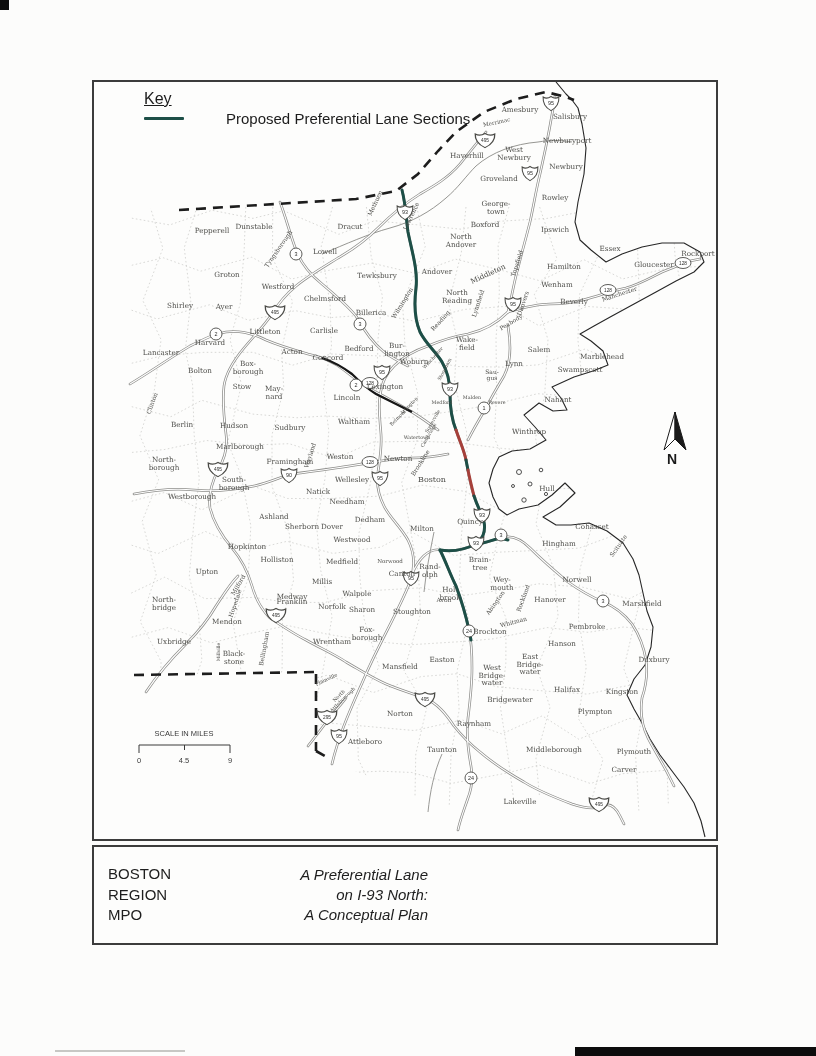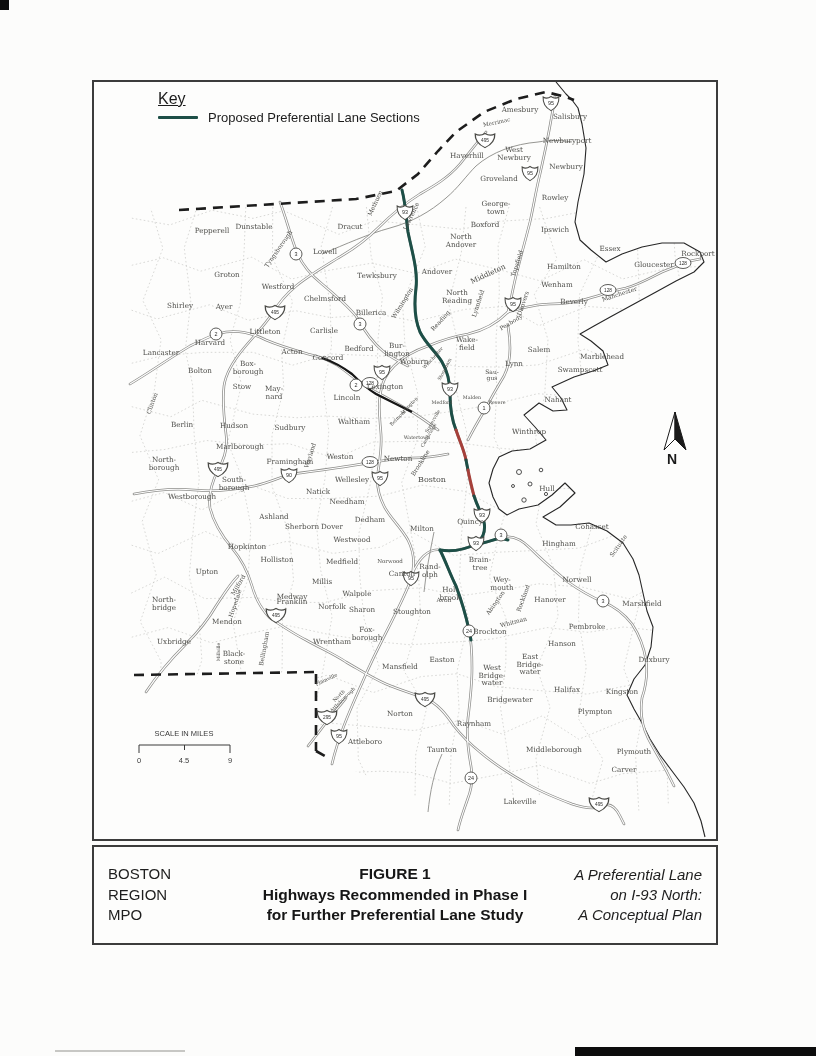--- a/index.html
+++ b/index.html
@@ -10,28 +10,28 @@
   }
   .scan-corner{position:absolute;left:0;top:0;width:9px;height:10px;background:#0d0d0d;}
   .scan-bottom-bar{position:absolute;left:575px;top:1047px;width:241px;height:9px;background:#0c0c0c;}
   .scan-bottom-smudge{position:absolute;left:55px;top:1050px;width:130px;height:2px;background:#c7c7c4;}
   .map-frame{
     position:absolute;left:92px;top:80px;width:622px;height:757px;
     border:2px solid #3c3c3c;background:#fdfdfc;box-sizing:content-box;
   }
   .map-frame svg{position:absolute;left:0;top:0;}
   .legend{
-    position:absolute;left:64px;top:8px;width:300px;z-index:5;
+    position:absolute;left:50px;top:8px;width:300px;z-index:5;
   }
   .legend-title{
     font-size:16px;color:#1c1c1c;text-decoration:underline;margin:0 0 2px 0;
   }
   .legend-row{display:flex;align-items:center;margin:2px 0;}
   .legend-swatch{width:40px;height:3px;margin-right:10px;flex:none;border-radius:1px;}
-  .legend-label{font-size:13px;color:#1c1c1c;white-space:nowrap;}
+  .legend-label{font-size:15px;color:#1c1c1c;white-space:nowrap;margin-left:32px;}
   .caption-box{
     position:absolute;left:92px;top:845px;width:622px;height:96px;
     border:2px solid #3c3c3c;background:#fdfdfc;
     display:flex;align-items:center;box-sizing:content-box;
   }
   .caption-org{
     width:150px;padding-left:14px;font-size:15px;line-height:1.38;
     white-space:pre-line;color:#1e1e1e;flex:none;
   }
   .caption-title{
@@ -454,23 +454,20 @@
         <span class="legend-swatch" style="background: rgb(29, 79, 71);"></span>
         <span class="legend-label">Proposed Preferential Lane Sections</span>
       </div>
     </div>
   </div>
 
   <div class="caption-box">
     <div class="caption-org">BOSTON
 REGION
 MPO</div>
-    <div class="caption-title">FIGURE 1
-Highways Recommended in Phase I
-for Further Preferential Lane Study</div>
     <div class="caption-subtitle">A Preferential Lane
 on I-93 North:
 A Conceptual Plan</div>
   </div>
 
   <div class="scan-bottom-smudge"></div>
   <div class="scan-bottom-bar"></div>
 </div>
 
 </body></html>

